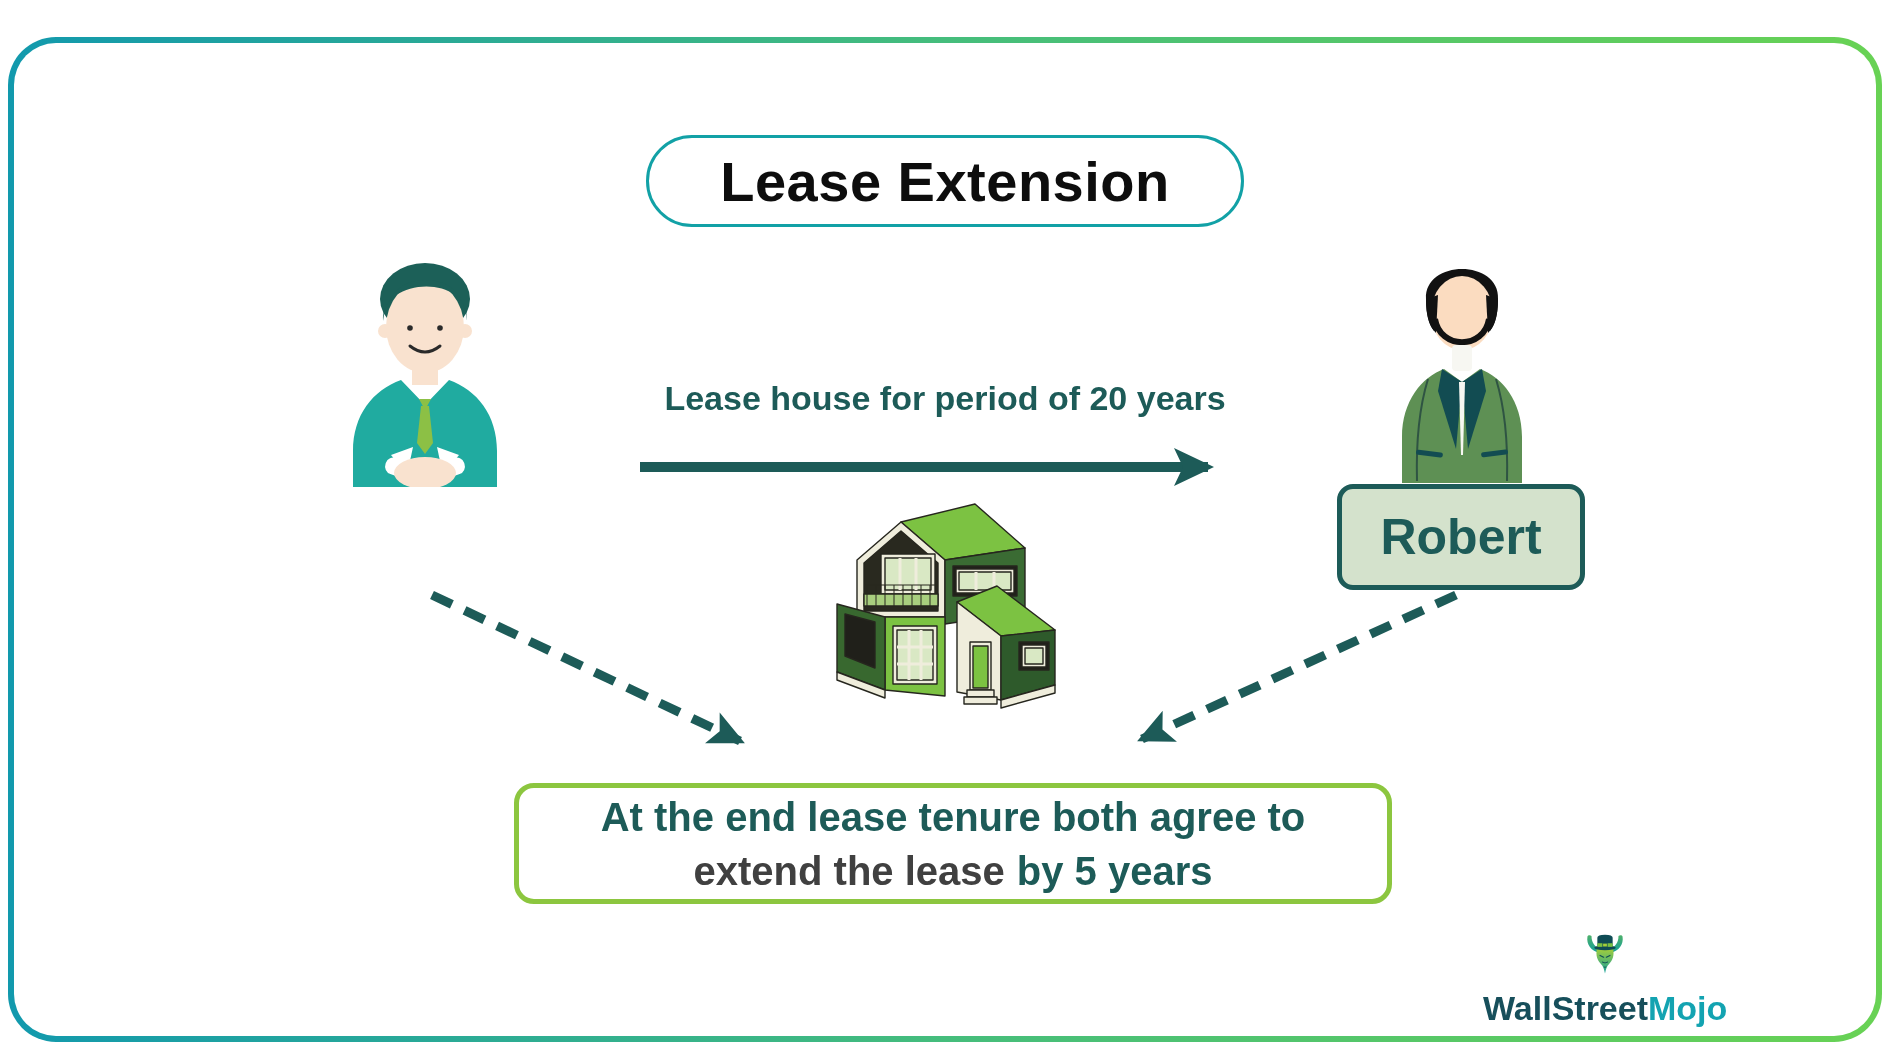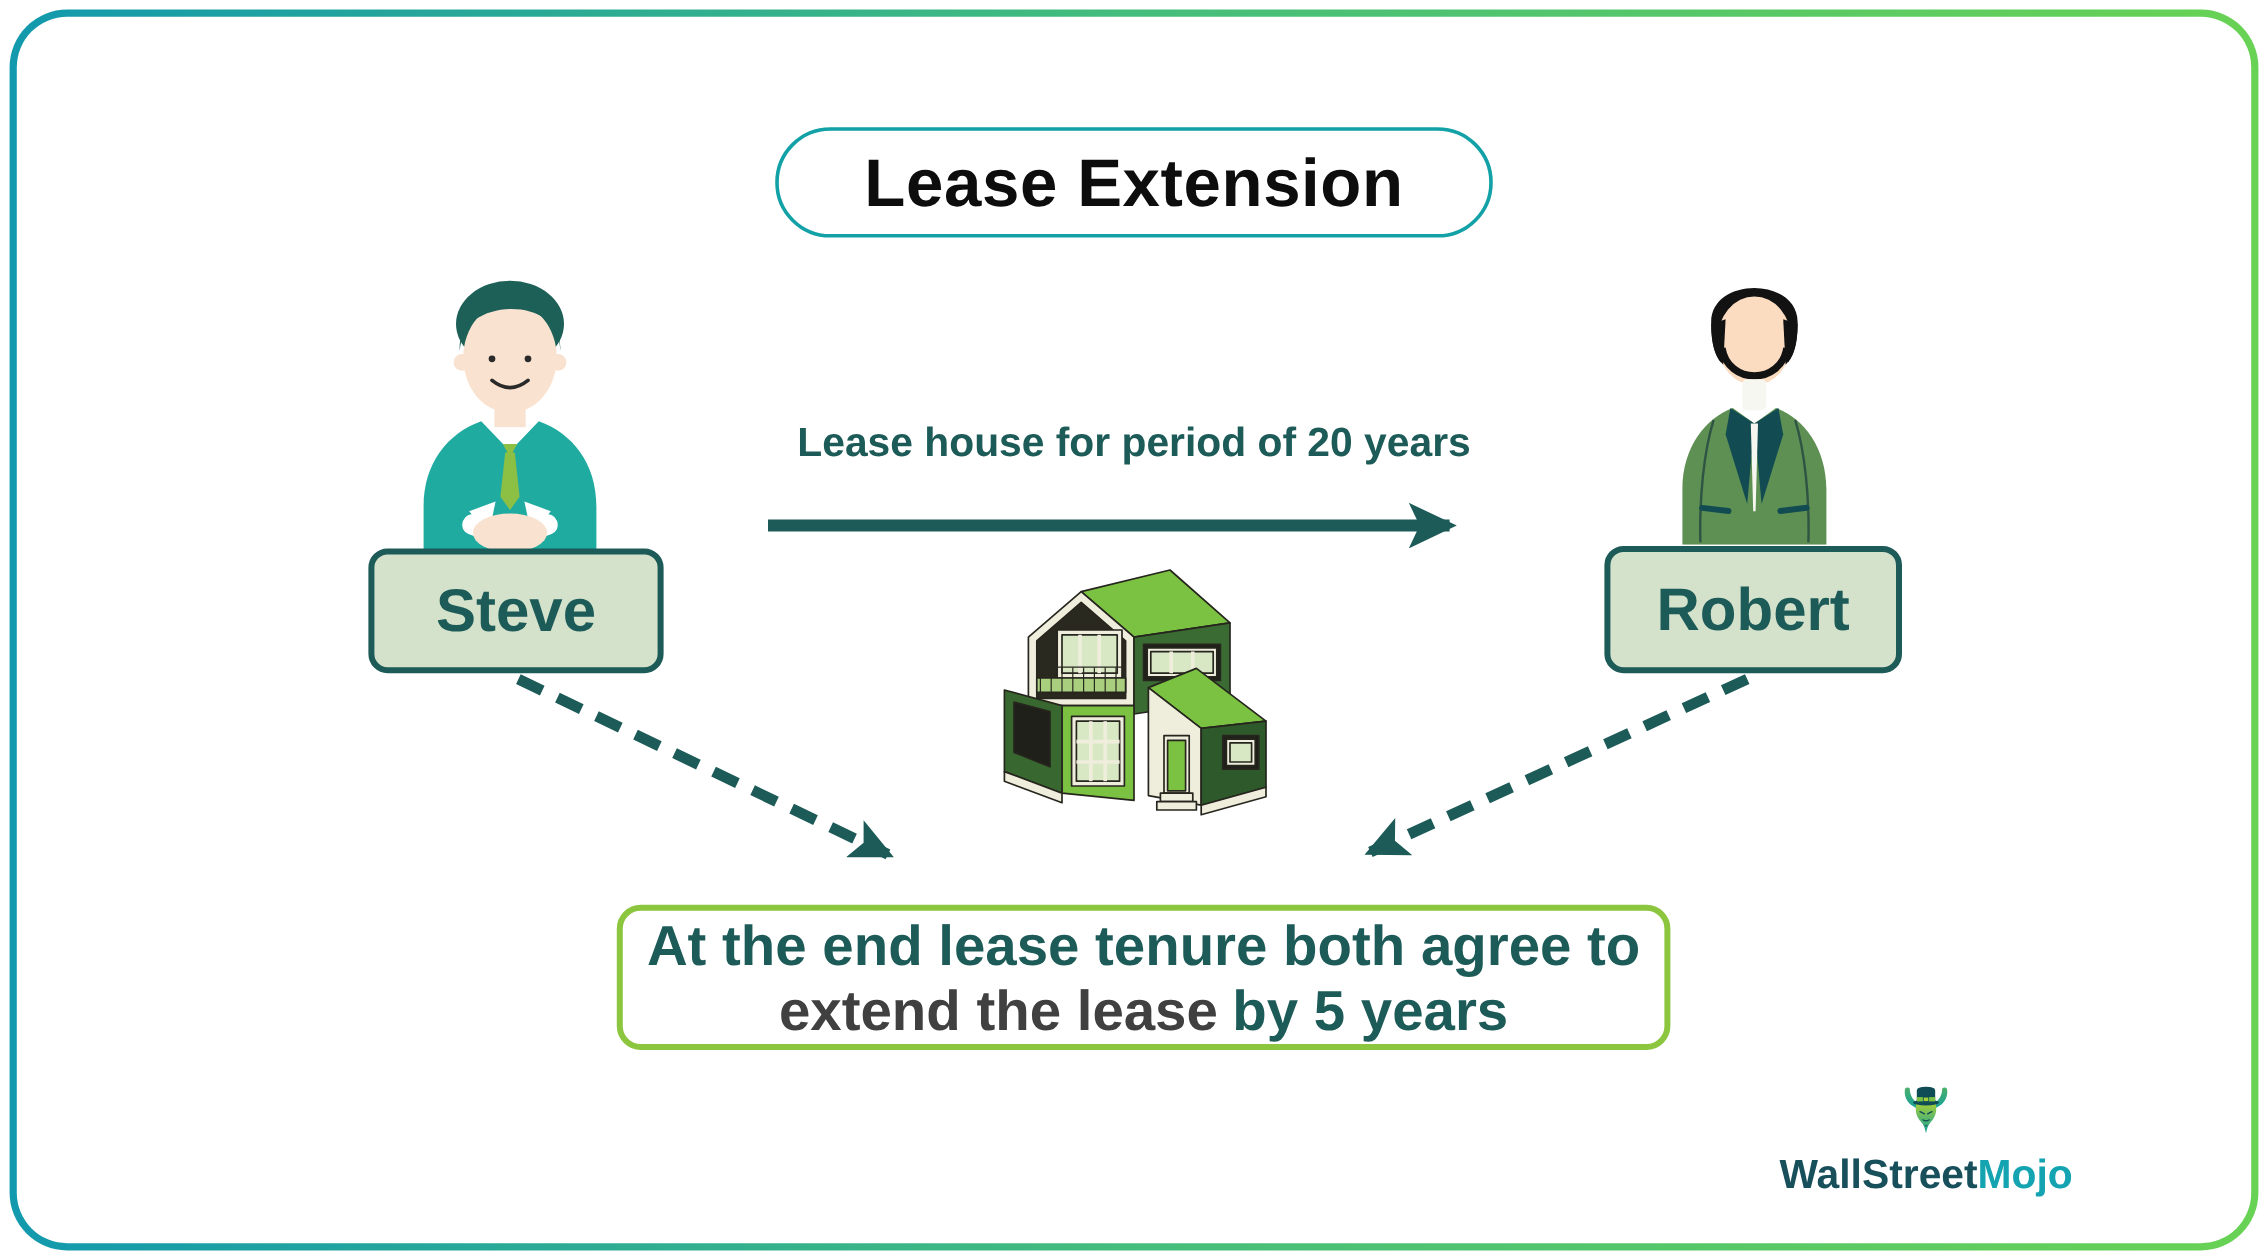--- a/index.html
+++ b/index.html
@@ -1,18 +1,18 @@
 <!DOCTYPE html>
 <html><head>
 <meta charset="utf-8">
 <style>
   html,body{margin:0;padding:0;background:#ffffff;}
   body{width:1890px;height:1050px;position:relative;overflow:hidden;
        font-family:"Liberation Sans",sans-serif;}
-  .canvas{position:absolute;inset:0;background:#ffffff;}
+  .canvas{position:absolute;inset:0;background:#ffffff;margin-top:29px;}
 
   
   .frame{position:absolute;left:8px;top:8px;right:8px;bottom:8px;
          border-radius:48px;background:linear-gradient(90deg,#1299ad,#45bd7c,#68d254);}
   .frame-fill{position:absolute;left:6px;top:6px;right:6px;bottom:6px;
               border-radius:42px;background:#ffffff;}
 
   .title-pill{position:absolute;left:646px;top:106px;width:592px;height:86px;
               border:3px solid #12a1a6;border-radius:46px;background:#ffffff;
               display:flex;align-items:center;justify-content:center;}
@@ -29,21 +29,21 @@
 
   .figure{position:absolute;}
   .figure.steve{left:325px;top:218px;}
   .figure.robert{left:1382px;top:222px;}
   .house{position:absolute;left:823px;top:455px;}
 
   .outcome-box{position:absolute;left:514px;top:754px;width:868px;height:111px;
                background:#ffffff;border:5px solid #8cc63f;border-radius:20px;
                display:flex;flex-direction:column;align-items:center;justify-content:center;
                text-align:center;}
-  .outcome-box .line{font-size:47px;font-weight:800;line-height:54px;white-space:nowrap;}
+  .outcome-box .line{font-size:40px;font-weight:800;line-height:54px;white-space:nowrap;}
   .outcome-box .teal{color:#1d5b58;}
   .outcome-box .green{color:#404040;}
   .outcome-box .seg2{margin-left:12px;text-align:center;}
 
   .arrows-overlay{position:absolute;left:0;top:0;pointer-events:none;}
 
   .logo{position:absolute;left:1483px;top:903px;height:96px;display:flex;
         align-items:center;gap:12px;flex-direction:column;}
   .logo-text{font-size:34px;font-weight:800;white-space:nowrap;}
   .logo-text .p1{color:#174f5b;}
@@ -169,23 +169,20 @@
       <rect x="202" y="164" width="18" height="16" fill="#d9e8c4"></rect>
       <polygon points="178,216 232,201 232,209 178,224" fill="#efeddc"></polygon>
 
       <rect x="147" y="158" width="21" height="48" fill="#efeddc"></rect>
       <rect x="150" y="162" width="15" height="42" fill="#7cc242"></rect>
       <rect x="144" y="206" width="27" height="7" fill="#efeddc"></rect>
       <rect x="141" y="213" width="33" height="7" fill="#efeddc"></rect>
     </g>
   </svg>
 
-  <div class="name-box steve">
-    <span>Steve</span>
-  </div>
   <div class="name-box robert">
     <span>Robert</span>
   </div>
 
   <div class="outcome-box">
     <div class="line teal">At the end lease tenure both agree to</div>
     <div class="line">
       <span class="green">extend the lease</span><span class="teal seg2">by 5 years</span>
     </div>
   </div>

